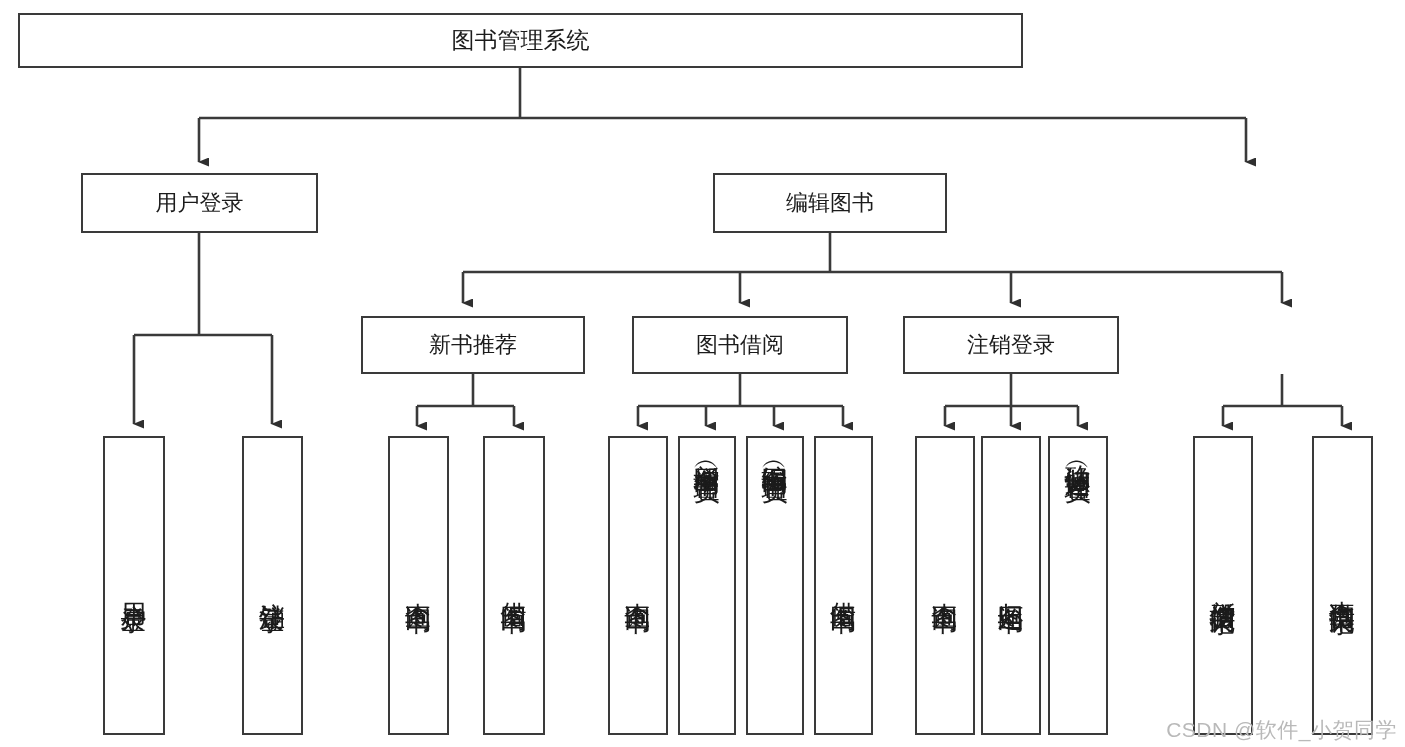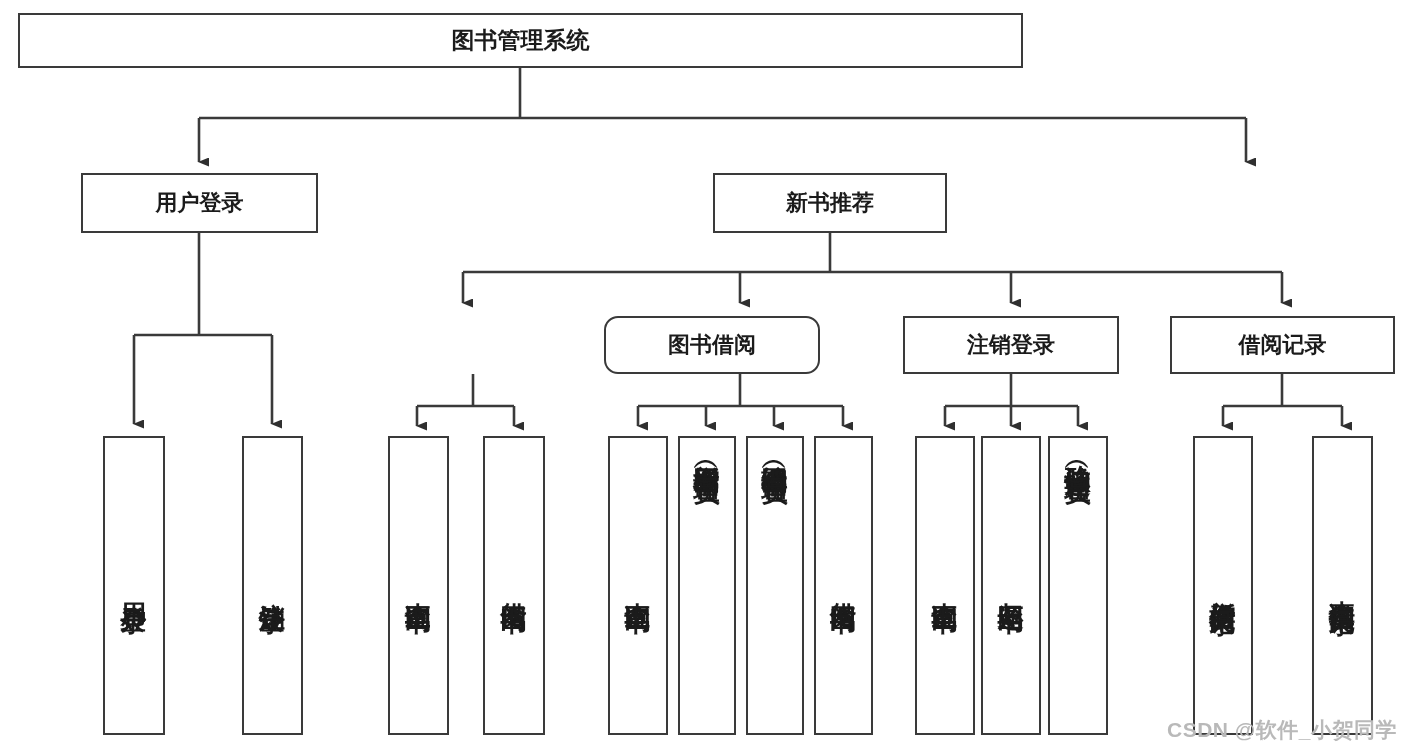--- a/index.html
+++ b/index.html
@@ -2,21 +2,21 @@
 <html><head>
 <meta charset="utf-8">
 <style>
   html,body{margin:0;padding:0;}
   body{
     width:1405px;height:747px;
     background:#ffffff;
     font-family:"Liberation Sans","DejaVu Sans",sans-serif;
     overflow:hidden;
   }
-  #canvas{position:relative;width:1405px;height:747px;font-weight:bold;}
+  #canvas{position:relative;width:1405px;height:747px;}
   svg.wires{position:absolute;left:0;top:0;width:1405px;height:747px;pointer-events:none;}
 
   .node{
     position:absolute;
     box-sizing:border-box;
     background:#ffffff;
     border:2px solid #3a3a3a;
     display:flex;
     align-items:center;
     justify-content:center;
@@ -111,31 +111,31 @@
   </svg>
 
   <div class="node horiz" id="n-root" style="left:18px;top:13px;width:1005px;height:55px;">
     <span class="lbl">图书管理系统</span>
   </div>
 
   <div class="node horiz" style="left:81px;top:173px;width:237px;height:60px;">
     <span class="lbl">用户登录</span>
   </div>
   <div class="node horiz" style="left:713px;top:173px;width:234px;height:60px;">
+    <span class="lbl">编辑图书</span>
+  </div>
+
+  <div class="node horiz" style="left:361px;top:316px;width:224px;height:58px;">
     <span class="lbl">新书推荐</span>
   </div>
-
-  <div class="node horiz" style="left:604px;top:316px;width:216px;height:58px;border-radius:14px;">
+  <div class="node horiz" style="left:632px;top:316px;width:216px;height:58px;">
     <span class="lbl">图书借阅</span>
   </div>
   <div class="node horiz" style="left:903px;top:316px;width:216px;height:58px;">
     <span class="lbl">注销登录</span>
-  </div>
-  <div class="node horiz" style="left:1170px;top:316px;width:225px;height:58px;">
-    <span class="lbl">借阅记录</span>
   </div>
 
   <div class="node vert mid" style="left:103px;top:436px;width:62px;height:299px;">
     <span class="lbl">用户登录</span>
   </div>
   <div class="node vert mid" style="left:242px;top:436px;width:61px;height:299px;">
     <span class="lbl">注销登录</span>
   </div>
 
   <div class="node vert mid" style="left:388px;top:436px;width:61px;height:299px;">

